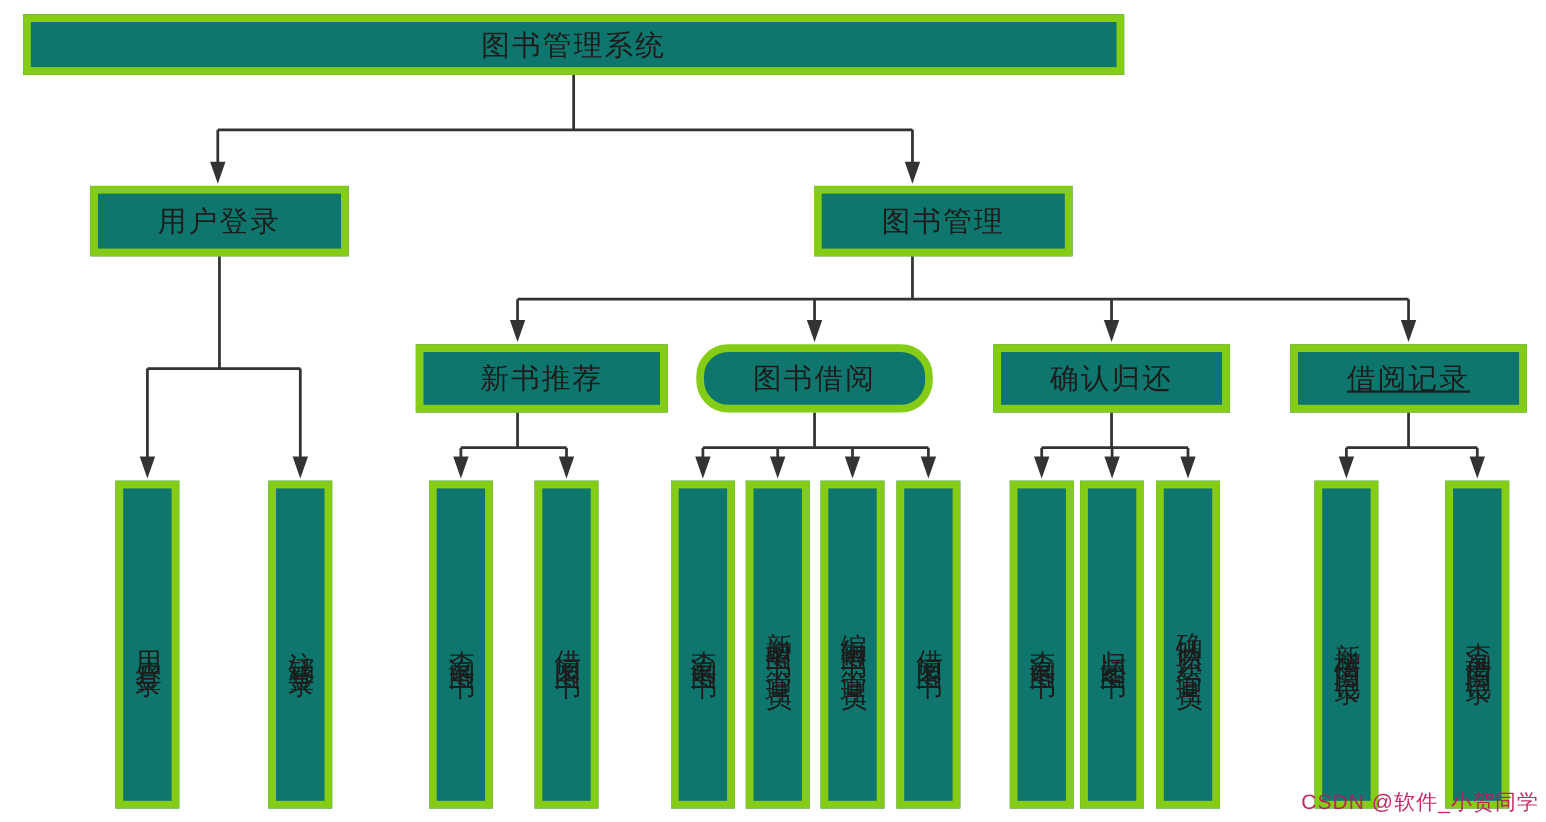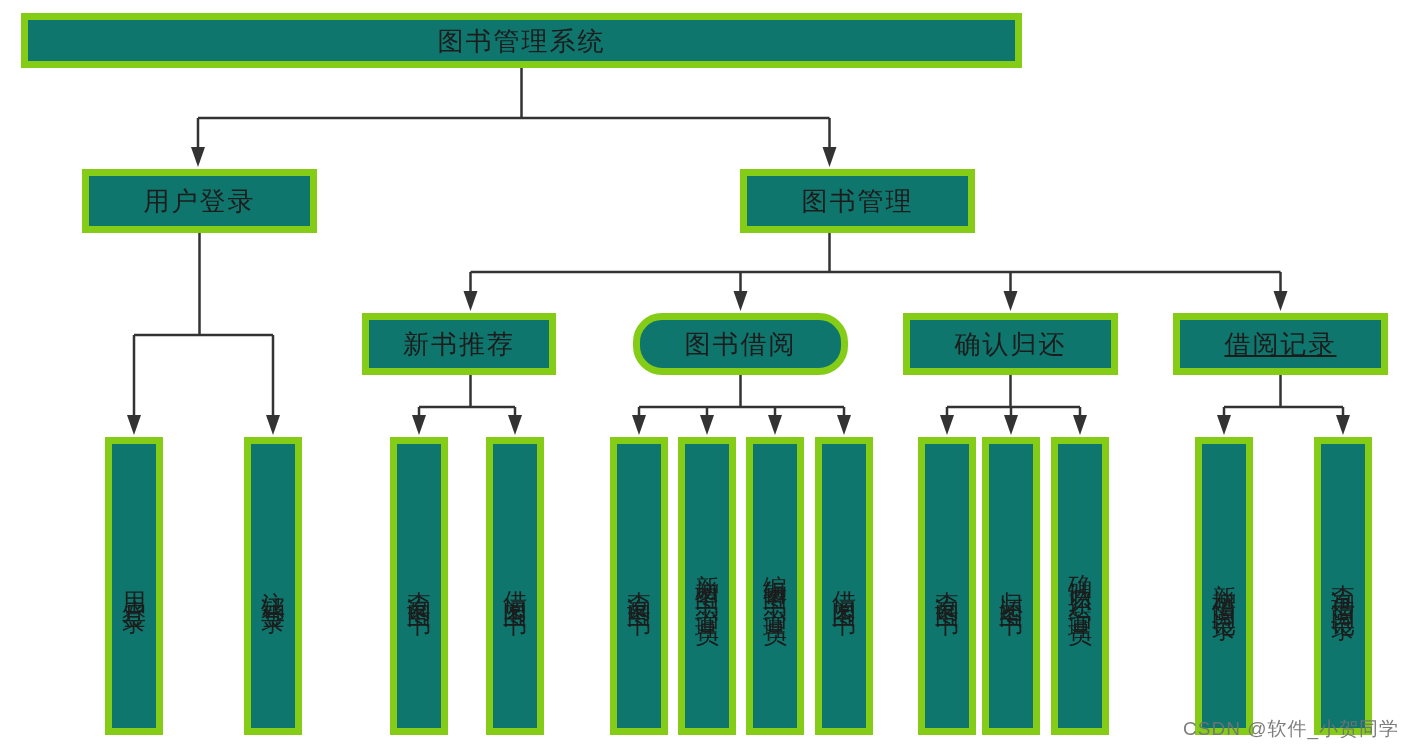--- a/index.html
+++ b/index.html
@@ -44,21 +44,21 @@
     letter-spacing: 7px;
     white-space: normal;
   }
   .watermark {
     position: absolute;
     right: 6px;
     bottom: 5px;
     z-index: 3;
     font-size: 19px;
     letter-spacing: 1px;
-    color: #737373;
+    color: #be185d;
     opacity: 0.92;
     white-space: nowrap;
   }
 </style>
 </head>
 <body>
 
 <div class="stage">
 
   <svg class="connectors" width="1405" height="747" viewBox="0 0 1405 747">
@@ -102,21 +102,21 @@
       <polygon points="1217,415 1231,415 1224,435"></polygon>
       <polygon points="1336,415 1350,415 1343,435"></polygon>
     </g>
   </svg>
 
   <div class="node" style="left:21px; top:13px; width:1001px; height:55px;">图书管理系统</div>
 
   <div class="node" style="left:82px; top:169px; width:235px; height:64px;">用户登录</div>
   <div class="node" style="left:712px; top:169px; width:235px; height:64px;margin-left:28px;">图书管理</div>
 
-  <div class="node" style="left:362px; top:313px; width:194px; height:62px;">新书推荐</div>
+  <div class="node" style="left:378px; top:313px; width:229px; height:62px;">新书推荐</div>
   <div class="node" style="left:633px; top:313px; width:215px; height:62px;border-radius:29px;">图书借阅</div>
   <div class="node" style="left:903px; top:313px; width:215px; height:62px;">确认归还</div>
   <div class="node" style="left:1173px; top:313px; width:215px; height:62px;text-decoration:underline;">借阅记录</div>
 
   <div class="node node-v" style="left:105px; top:437px; width:58px; height:298px;">用户登录</div>
   <div class="node node-v" style="left:244px; top:437px; width:58px; height:298px;">注销登录</div>
 
   <div class="node node-v" style="left:390px; top:437px; width:58px; height:298px;">查询图书</div>
   <div class="node node-v" style="left:486px; top:437px; width:58px; height:298px;">借阅图书</div>
 

